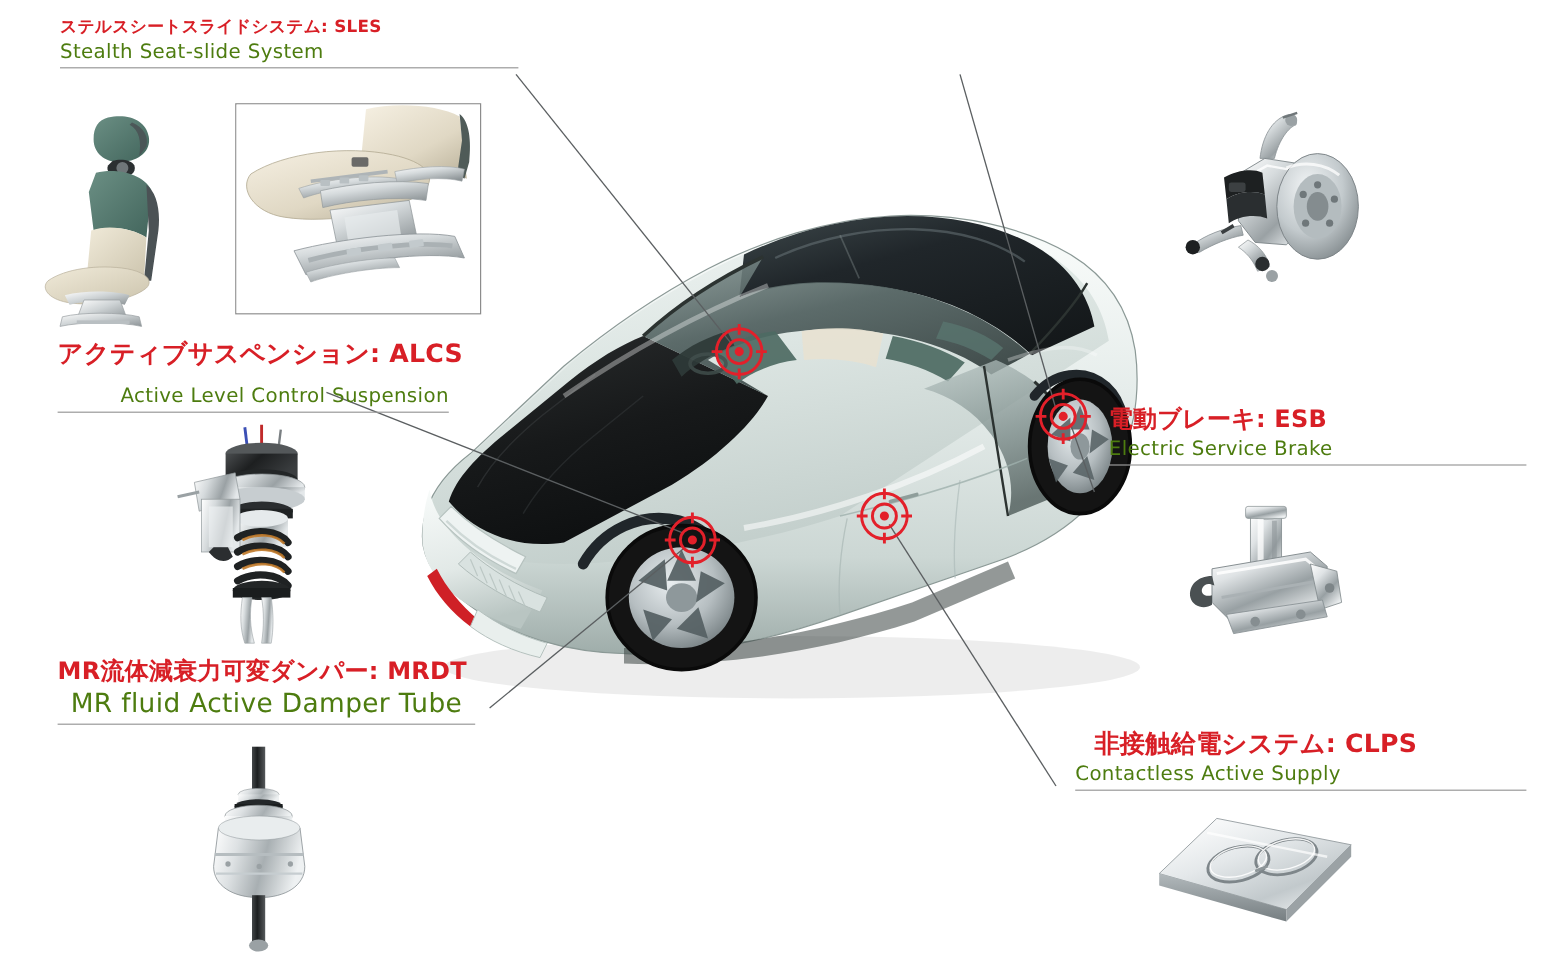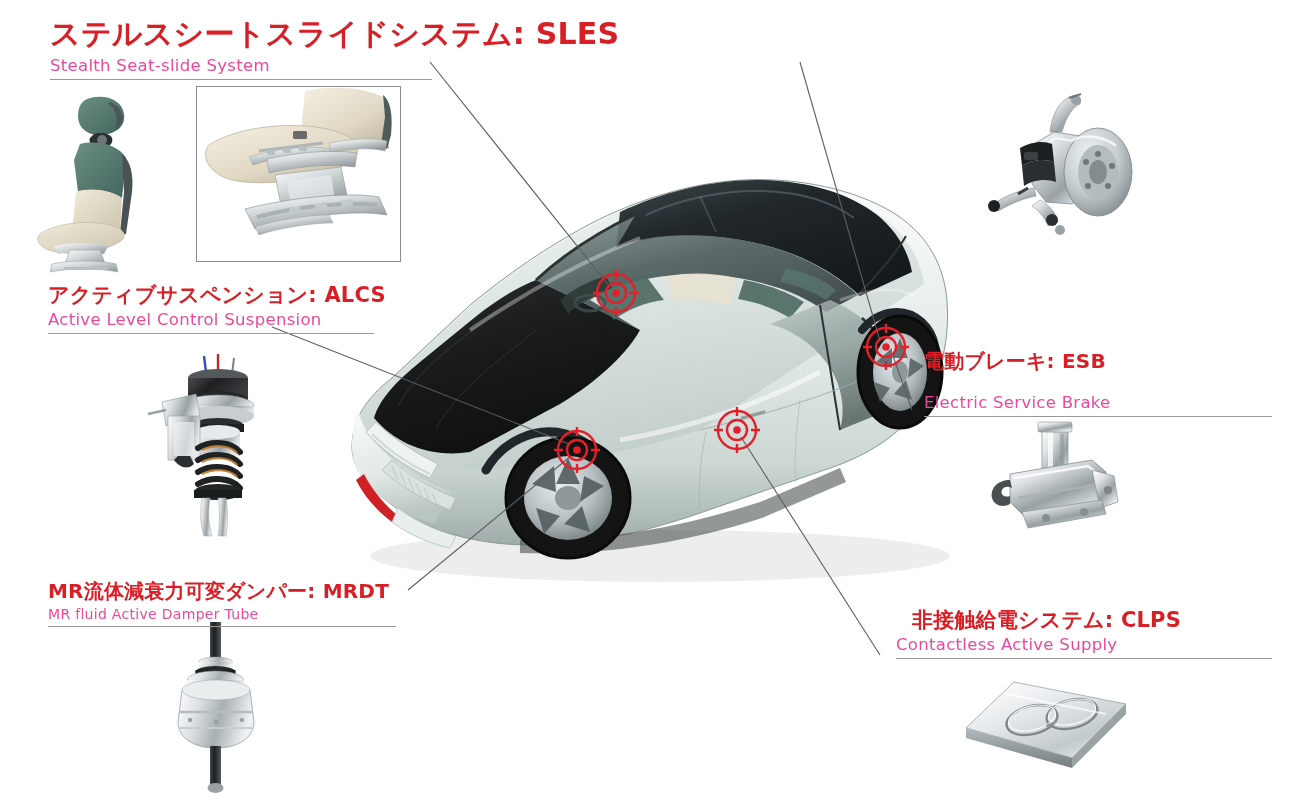--- a/index.html
+++ b/index.html
@@ -10,36 +10,36 @@
   }
   #stage{ position:absolute; inset:0; }
 
   
   .callout{ position:absolute; }
   .callout .jp{
     color:#d81f26; font-weight:bold; letter-spacing:.2px;
     font-family:"DejaVu Sans", sans-serif; white-space:nowrap;
   }
   .callout .en{
-    color:#ec4899; white-space:nowrap;
+    color:#4d7c0f; white-space:nowrap;
     font-family:"DejaVu Sans", sans-serif; letter-spacing:.3px;
   }
   .callout .rule{
     height:1px; background:#9a9a9a; margin-top:4px;
   }
-  .cl-sles .jp{ font-size:30px;text-align:right; }
+  .cl-sles .jp{ font-size:14px; }
   .cl-sles .en{ font-size:16.5px; margin-top:1px; }
   .cl-alcs .jp{ font-size:21px;text-align:right; }
-  .cl-alcs .en{ font-size:16.5px; margin-top:1px; }
+  .cl-alcs .en{ font-size:16.5px; margin-top:11px;text-align:right; }
   .cl-mrdt .jp{ font-size:20px; }
-  .cl-mrdt .en{ font-size:14px; margin-top:1px; }
+  .cl-mrdt .en{ font-size:22px; margin-top:1px;text-align:center; }
   .cl-enemo .jp{ font-size:21px; }
   .cl-enemo .en{ font-size:16.5px; margin-top:1px; }
   .cl-esb .jp{ font-size:20px; }
-  .cl-esb .en{ font-size:16.5px; margin-top:18px; }
+  .cl-esb .en{ font-size:16.5px; margin-top:1px; }
   .cl-clps .jp{ font-size:21px;margin-left:16px; }
   .cl-clps .en{ font-size:16.5px; margin-top:1px; }
 
   
   #lines{ position:absolute; left:0; top:0; width:1300px; height:805px; pointer-events:none; }
 
   
   .photo{ position:absolute; }
   .framed{ border:1px solid #8c8c8c; background:#fff; }
 </style>
@@ -579,28 +579,28 @@
     <div class="en">Stealth Seat-slide System</div>
     <div class="rule"></div>
   </div>
 
   <div class="callout cl-alcs" style="left:48px;top:281px;width:326px">
     <div class="jp">アクティブサスペンション: ALCS</div>
     <div class="en">Active Level Control Suspension</div>
     <div class="rule"></div>
   </div>
 
-  <div class="callout cl-mrdt" style="left:48px;top:578px;width:348px">
+  <div class="callout cl-mrdt" style="left:48px;top:546px;width:348px">
     <div class="jp">MR流体減衰力可変ダンパー: MRDT</div>
     <div class="en">MR fluid Active Damper Tube</div>
     <div class="rule"></div>
   </div>
 
 
-  <div class="callout cl-esb" style="left:924px;top:348px;width:348px">
+  <div class="callout cl-esb" style="left:924px;top:336px;width:348px">
     <div class="jp">電動ブレーキ: ESB</div>
     <div class="en">Electric Service Brake</div>
     <div class="rule"></div>
   </div>
 
   <div class="callout cl-clps" style="left:896px;top:606px;width:376px">
     <div class="jp">非接触給電システム: CLPS</div>
     <div class="en">Contactless Active Supply</div>
     <div class="rule"></div>
   </div>

